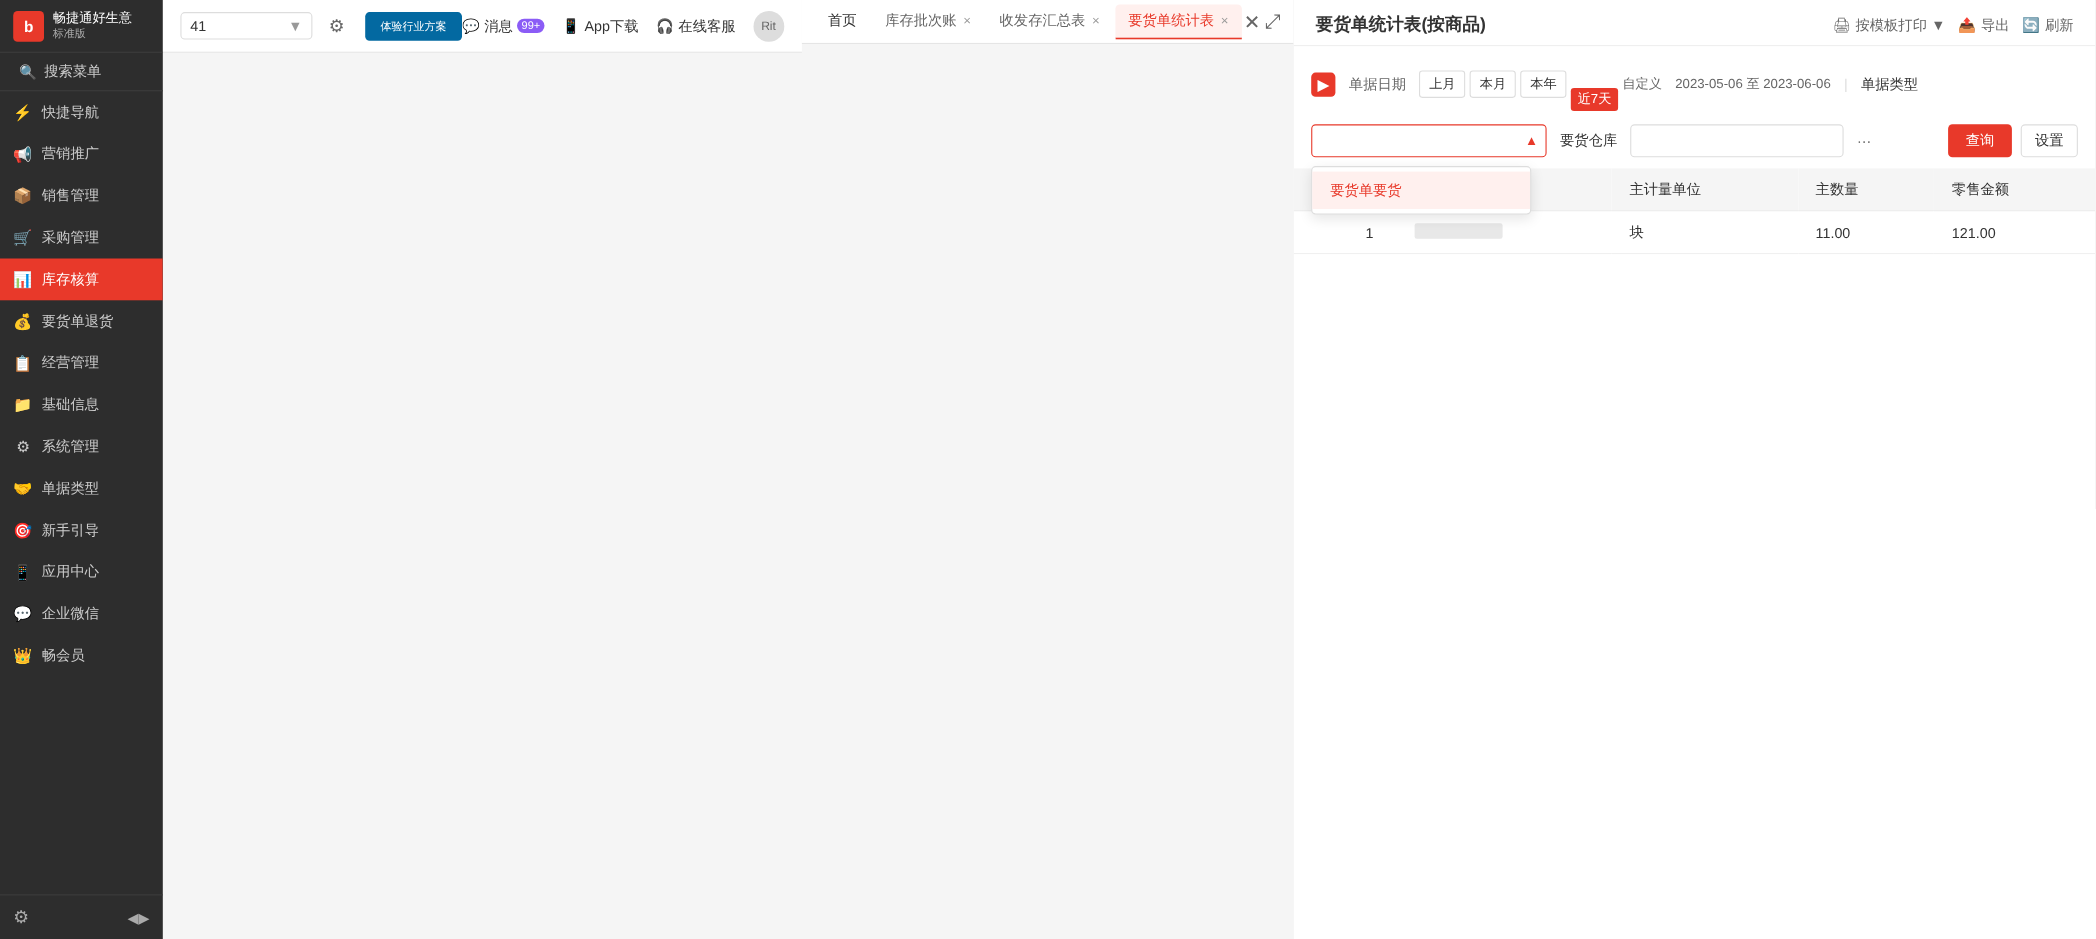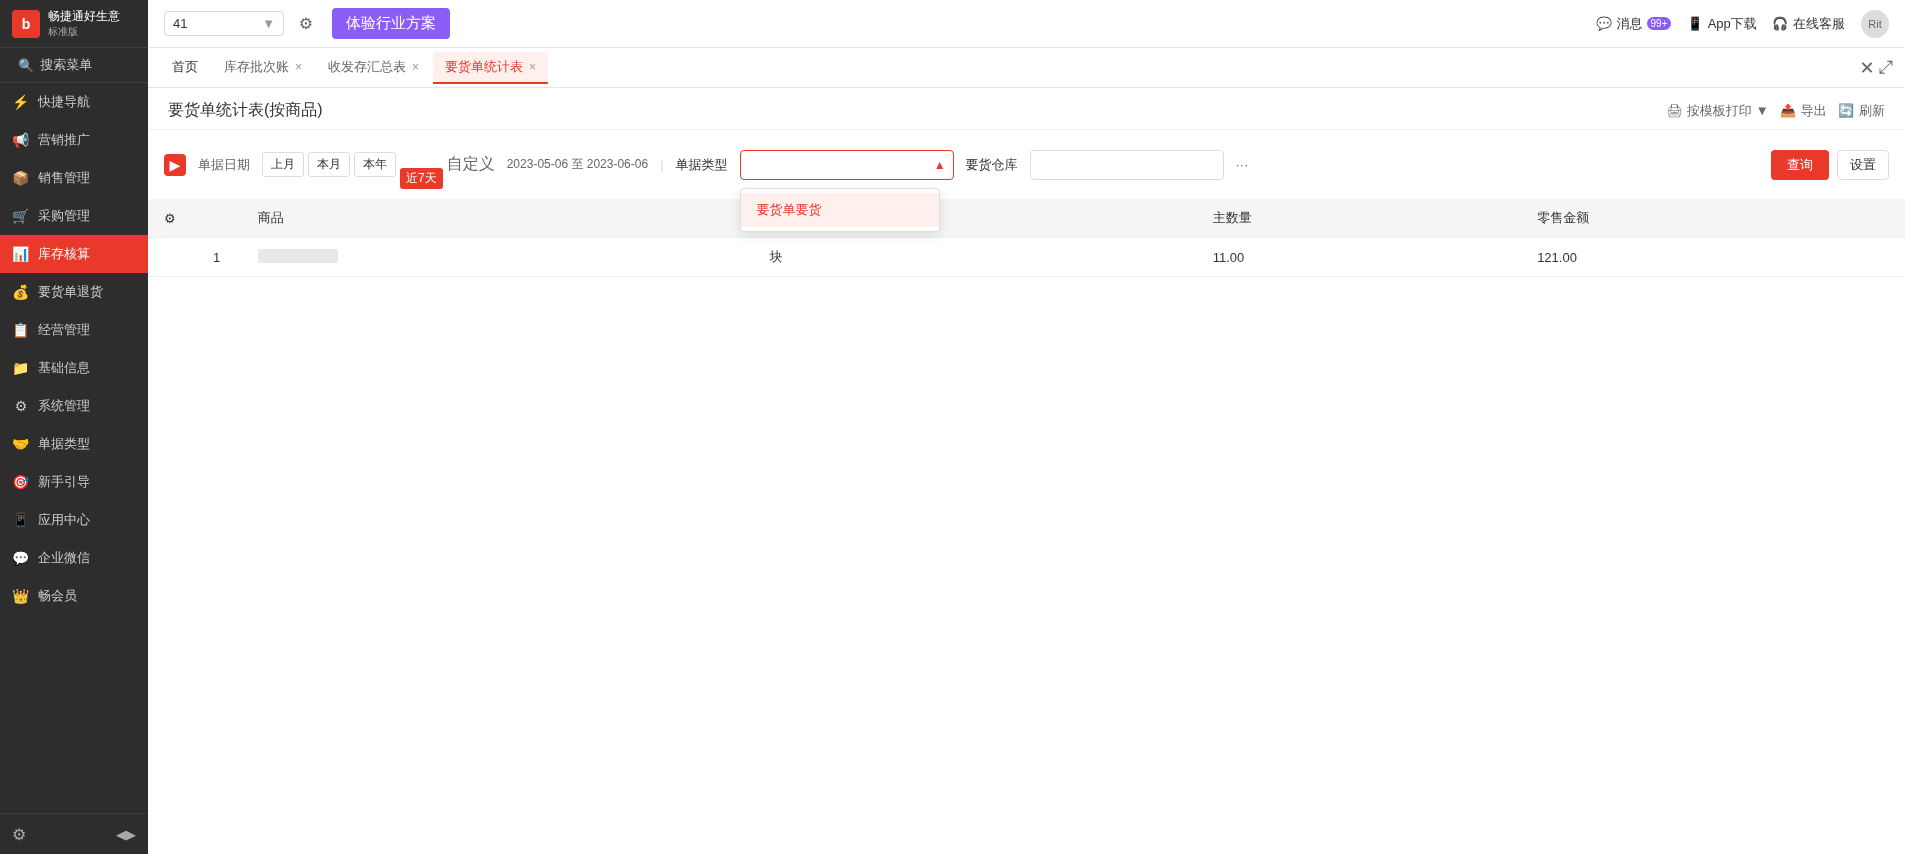--- a/index.html
+++ b/index.html
@@ -96,21 +96,21 @@
       cursor: pointer;
       display: flex;
       align-items: center;
       justify-content: center;
     }
 
     
     .main {
       flex: 1;
       display: flex;
-      flex-direction: column;
+      flex-direction: row;
       height: 100%;
       overflow: hidden;
     }
 
     
     .top-header {
       background: white;
       border-bottom: 1px solid #e5e5e5;
       display: flex;
       align-items: center;
@@ -136,26 +136,26 @@
       height: 28px;
       display: flex;
       align-items: center;
       justify-content: center;
       cursor: pointer;
       color: #666;
       font-size: 16px;
     }
     .trial-btn {
       margin-left: 12px;
-      background: #8b5cf6;
+      background: #0369a1;
       color: white;
       border: none;
       border-radius: 4px;
       padding: 6px 14px;
-      font-size: 15px;
+      font-size: 10px;
       cursor: pointer;
     }
     .header-right {
       margin-left: auto;
       display: flex;
       align-items: center;
       gap: 16px;
     }
     .header-action {
       display: flex;
@@ -238,21 +238,21 @@
       background: white;
       padding: 12px 20px 8px;
       display: flex;
       align-items: center;
       justify-content: space-between;
       border-bottom: 1px solid #eee;
       flex-shrink: 0;
     }
     .page-title {
       font-size: 16px;
-      font-weight: normal;
+      font-weight: bold;
       color: #333;
     }
     .page-actions {
       display: flex;
       align-items: center;
       gap: 12px;
       font-size: 13px;
       color: #666;
     }
     .page-actions .action-btn {
@@ -303,21 +303,21 @@
       background: #e8392a;
       color: white;
       border-radius: 3px;
       padding: 2px 6px;
       font-size: 12px;
       cursor: pointer;
       margin-top: 28px;
     }
     .date-custom {
       color: #666;
-      font-size: 16px;
+      font-size: 12px;
       cursor: pointer;
     }
     .date-range-text {
       color: #666;
       font-size: 12px;
     }
     .filter-divider { color: #ddd; }
     .filter-type-label { color: #333; font-size: 13px; }
 
     .select-wrapper {

